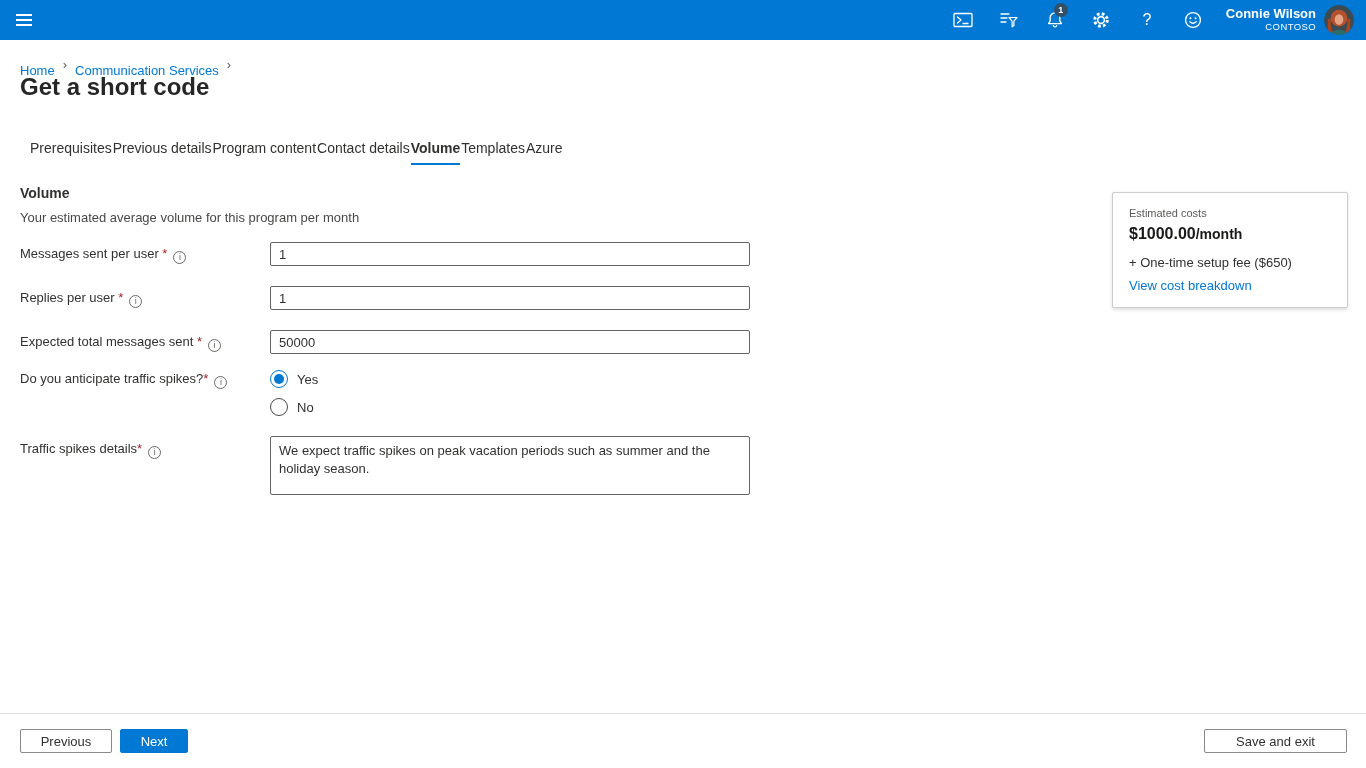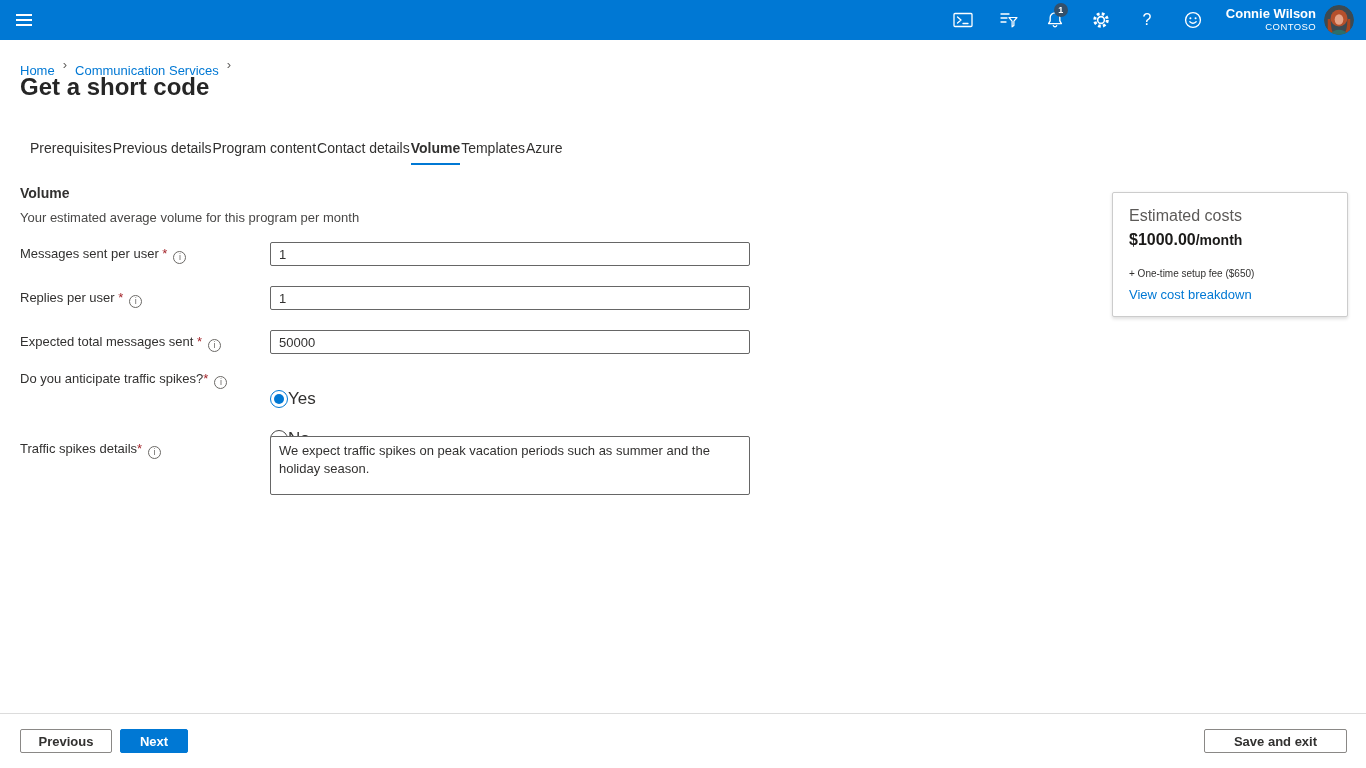--- a/index.html
+++ b/index.html
@@ -40,37 +40,37 @@
   
   .section-title { position:absolute; left:20px; top:185px; font-size:14px; font-weight:700; color:#323130; }
   .section-sub { position:absolute; left:20px; top:210px; font-size:13px; color:#494847; }
   .frow { position:absolute; left:20px; width:730px; }
   .flabel { position:absolute; left:0; top:0; width:245px; font-size:13px; color:#323130; line-height:24px; }
   .req { color:#a4262c; }
   .info-icon { display:inline-block; width:13px; height:13px; border:1px solid #6b6966; border-radius:50%; color:#6b6966; font-size:9px; line-height:11px; text-align:center; margin-left:6px; vertical-align:-2px; cursor:pointer; }
   .fcontrol { position:absolute; left:250px; top:0; }
   .text-input { width:480px; height:24px; border:1px solid #666; border-radius:2px; padding:0 8px; font-size:13px; color:#323130; font-family:inherit; }
   .textarea { width:480px; height:59px; border:1px solid #666; border-radius:2px; padding:5px 8px; font-size:13px; color:#323130; font-family:inherit; line-height:1.4; resize:none; }
-  .radio-row { display:flex; align-items:center; height:20px; margin-bottom:8px; font-size:17px; color:#323130; cursor:pointer;margin-top:20px; }
+  .radio-row { display:flex; align-items:center; gap:9px; height:20px; margin-bottom:8px; font-size:13px; color:#323130; cursor:pointer; }
   .radio-circle { width:18px; height:18px; border-radius:50%; border:1px solid #4a4a4a; background:#fff; position:relative; flex:0 0 auto; }
   .radio-row.selected .radio-circle { border-color:#0078d4; border-width:1.5px; }
   .radio-row.selected .radio-circle::after { content:""; position:absolute; left:50%; top:50%; width:10px; height:10px; margin:-5px 0 0 -5px; border-radius:50%; background:#0078d4; }
 
   
   .cost-card { position:absolute; left:1112px; top:192px; width:236px; background:#fff; border:1px solid #ccc; border-radius:2px; box-shadow:0 1.6px 3.6px rgba(0,0,0,.13); padding:14px 16px; }
-  .cost-title { font-size:16px; color:#5c5a58; }
+  .cost-title { font-size:11px; color:#5c5a58; }
   .cost-price { margin-top:6px; color:#1b1a19; }
   .cost-amount { font-size:16px; font-weight:700; }
   .cost-period { font-size:14px; font-weight:700; }
-  .cost-fee { margin-top:19px; font-size:10px; color:#323130; }
+  .cost-fee { margin-top:12px; font-size:13px; color:#323130; }
   .cost-link { margin-top:8px; font-size:13px; color:#0078d4; cursor:pointer; }
 
   
   .footer { position:absolute; left:0; right:0; bottom:0; height:55px; border-top:1px solid #dcdcdc; background:#fff; }
-  .btn { position:absolute; top:15px; height:24px; display:flex; align-items:center; justify-content:center; font-size:13px; border-radius:2px; cursor:pointer; font-family:inherit;font-weight:bold; }
+  .btn { position:absolute; top:15px; height:24px; display:flex; align-items:center; justify-content:center; font-size:13px; border-radius:2px; cursor:pointer; font-family:inherit; }
   .btn-outline { border:1px solid #8a8886; background:#fff; color:#323130; }
   .btn-primary { border:1px solid #0078d4; background:#0078d4; color:#fff; }
   .btn-prev { left:20px; width:92px; }
   .btn-next { left:120px; width:68px; }
   .btn-save { right:19px; width:143px; }
 </style>
 </head>
 <body>
 
 <div class="screen">

